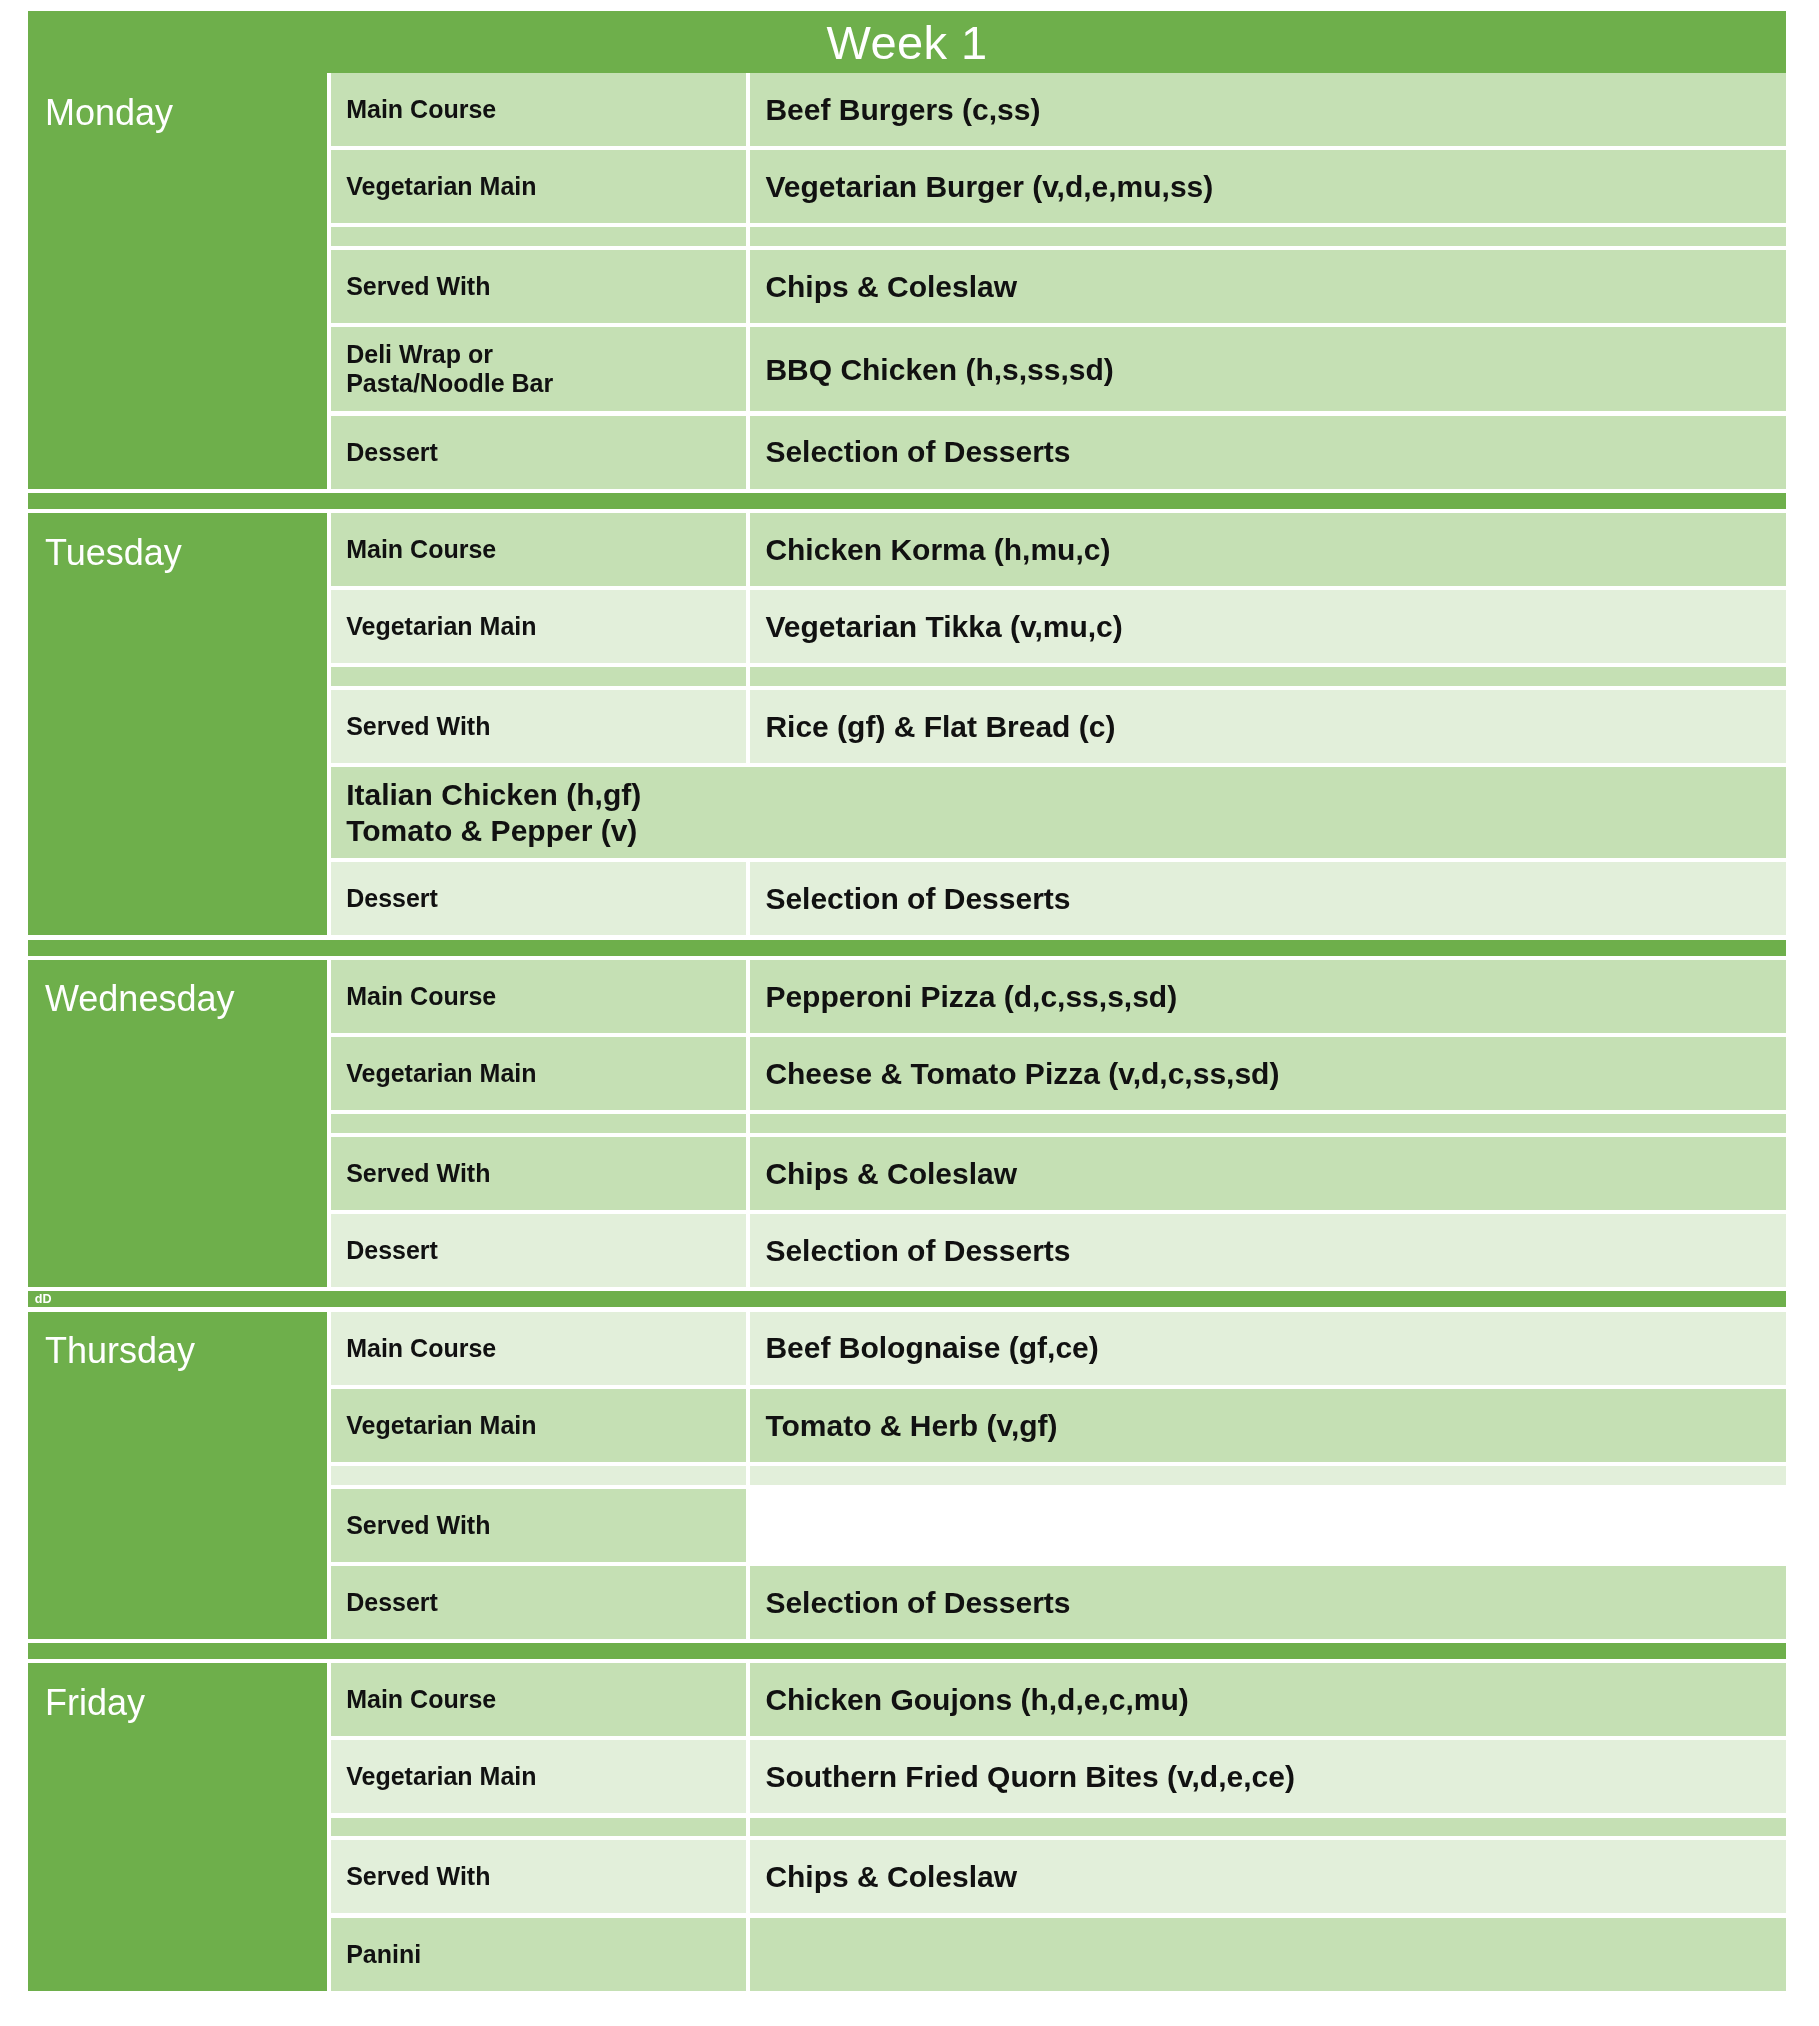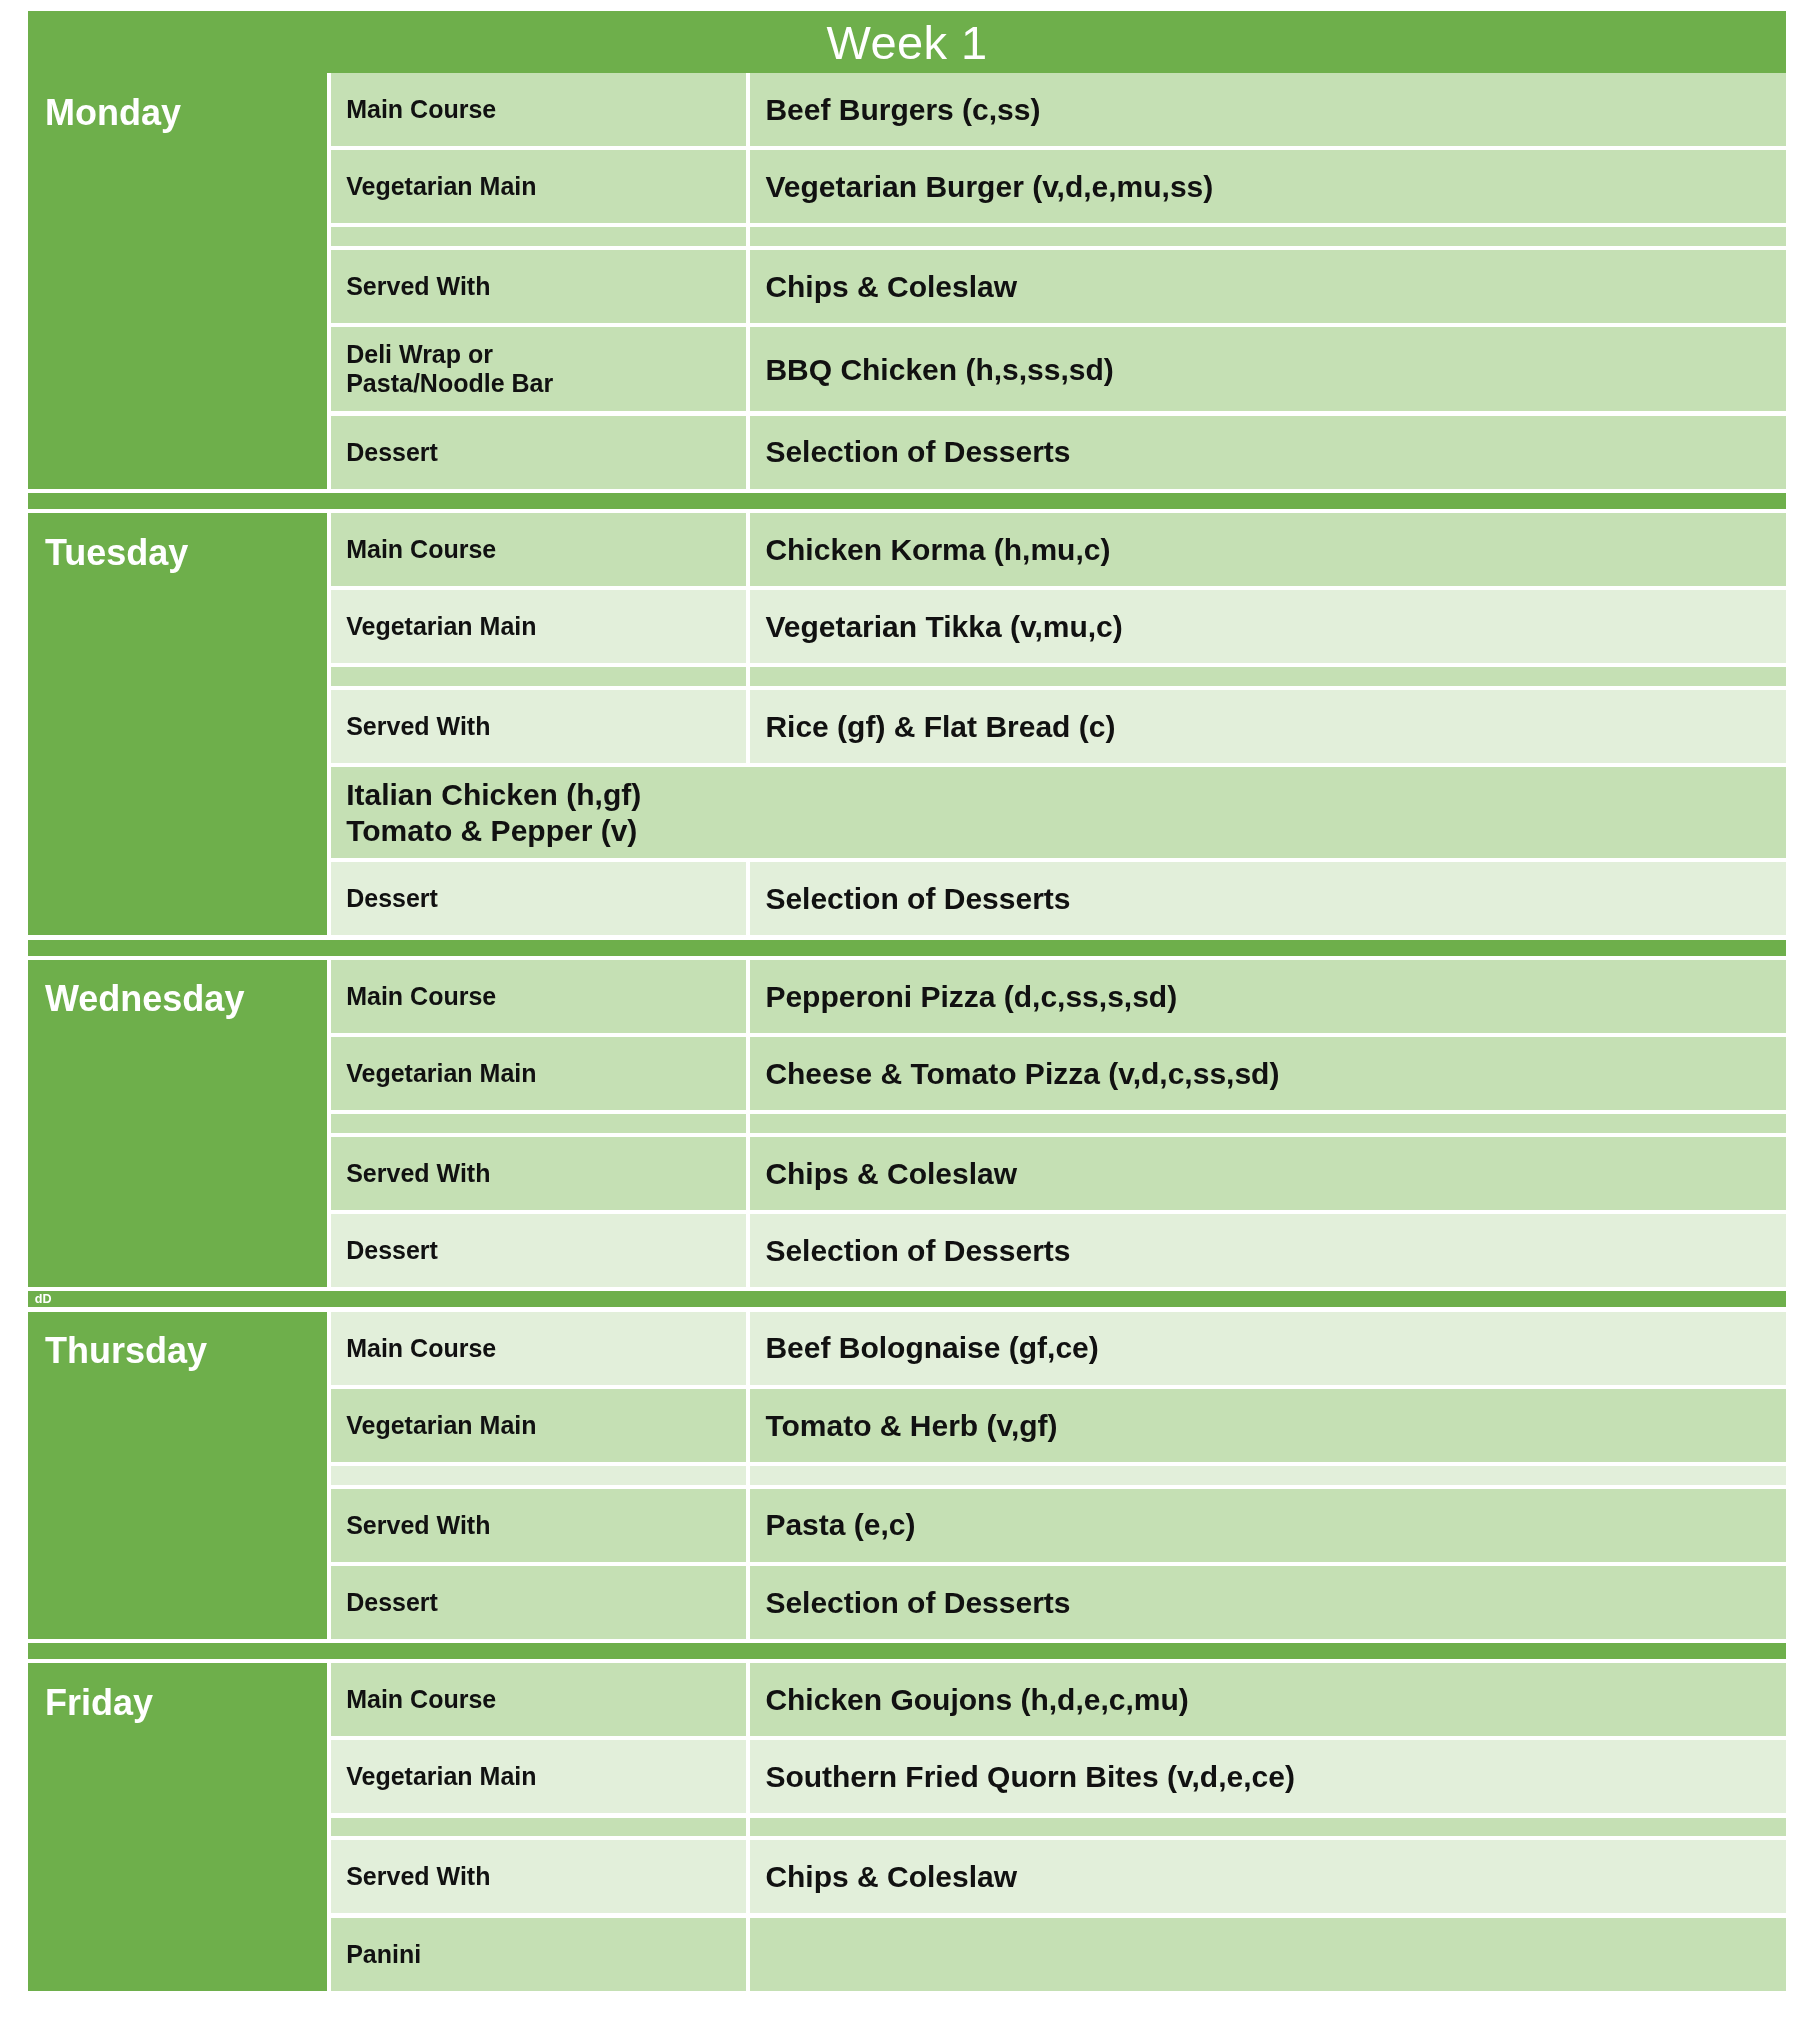--- a/index.html
+++ b/index.html
@@ -42,21 +42,21 @@
     display: flex;
     align-items: stretch;
   }
 
   .day-name-cell {
     width: 299px;
     flex: 0 0 299px;
     background: #6EAF4B;
     color: #ffffff;
     font-size: 36px;
-    font-weight: 700;
+    font-weight: 400;
     padding: 18.6px 0 0 17px;
     box-sizing: border-box;
     margin-right: 4.2px;
   }
 
   .rows-area {
     flex: 1 1 auto;
     display: flex;
     flex-direction: column;
     border-radius: 14px;
@@ -270,23 +270,20 @@
             <div class="dish-cell tint-dark">
               <div class="dish-line">Tomato &amp; Herb (v,gf)</div>
             </div>
           </div>
           <div class="spacer-row">
             <div class="cat-cell tint-light"></div>
             <div class="dish-cell tint-light"></div>
           </div>
           <div class="menu-row" style="min-height: 73px;">
             <div class="cat-cell tint-dark">Served With</div>
-            <div class="dish-cell tint-dark">
-              <div class="dish-line">Pasta (e,c)</div>
-            </div>
           </div>
           <div class="menu-row" style="min-height: 73px;">
             <div class="cat-cell tint-dark">Dessert</div>
             <div class="dish-cell tint-dark">
               <div class="dish-line">Selection of Desserts</div>
             </div>
           </div>
         </div>
       </div>
       <div class="day-separator"></div>

